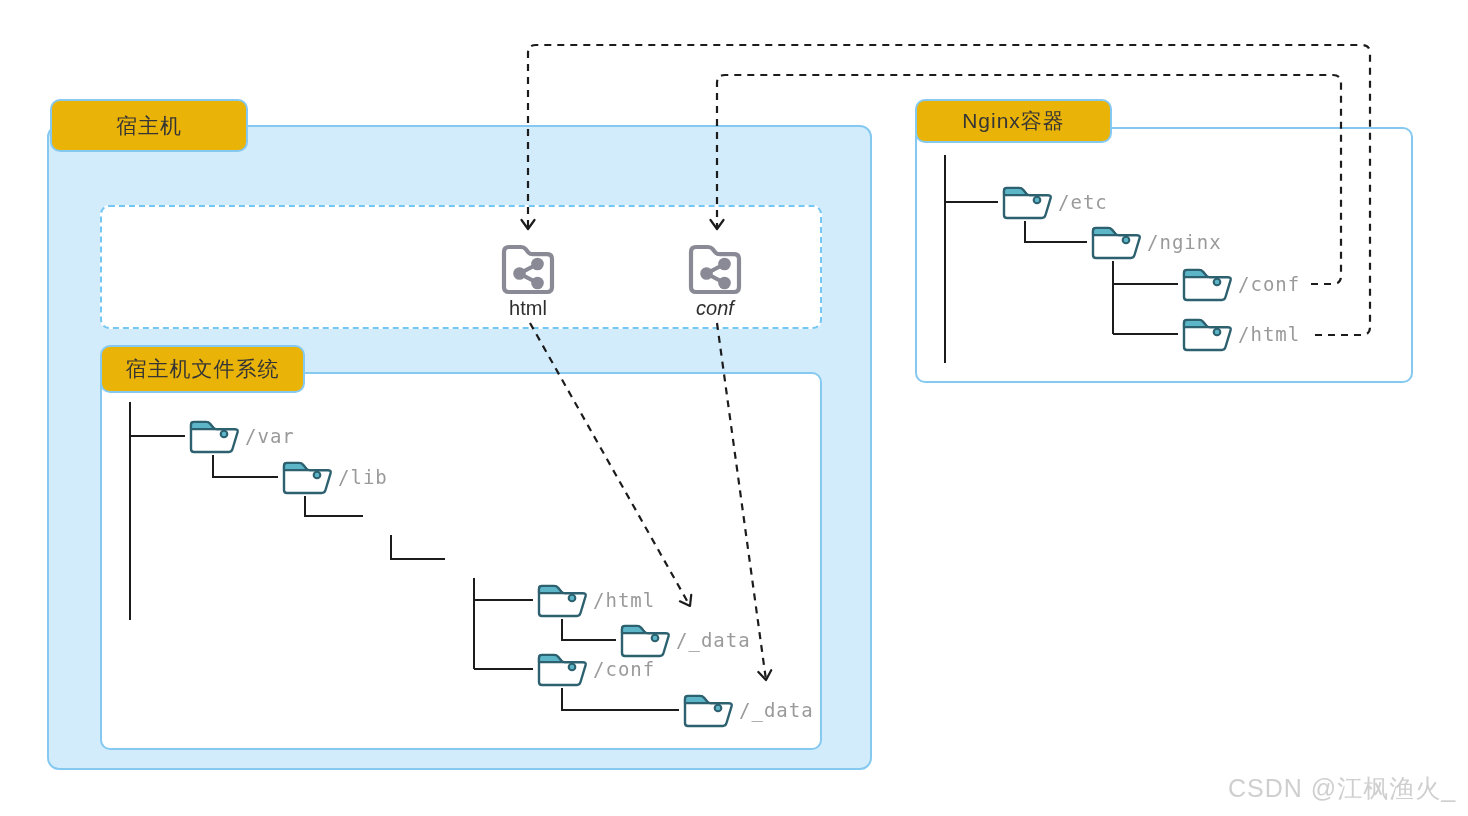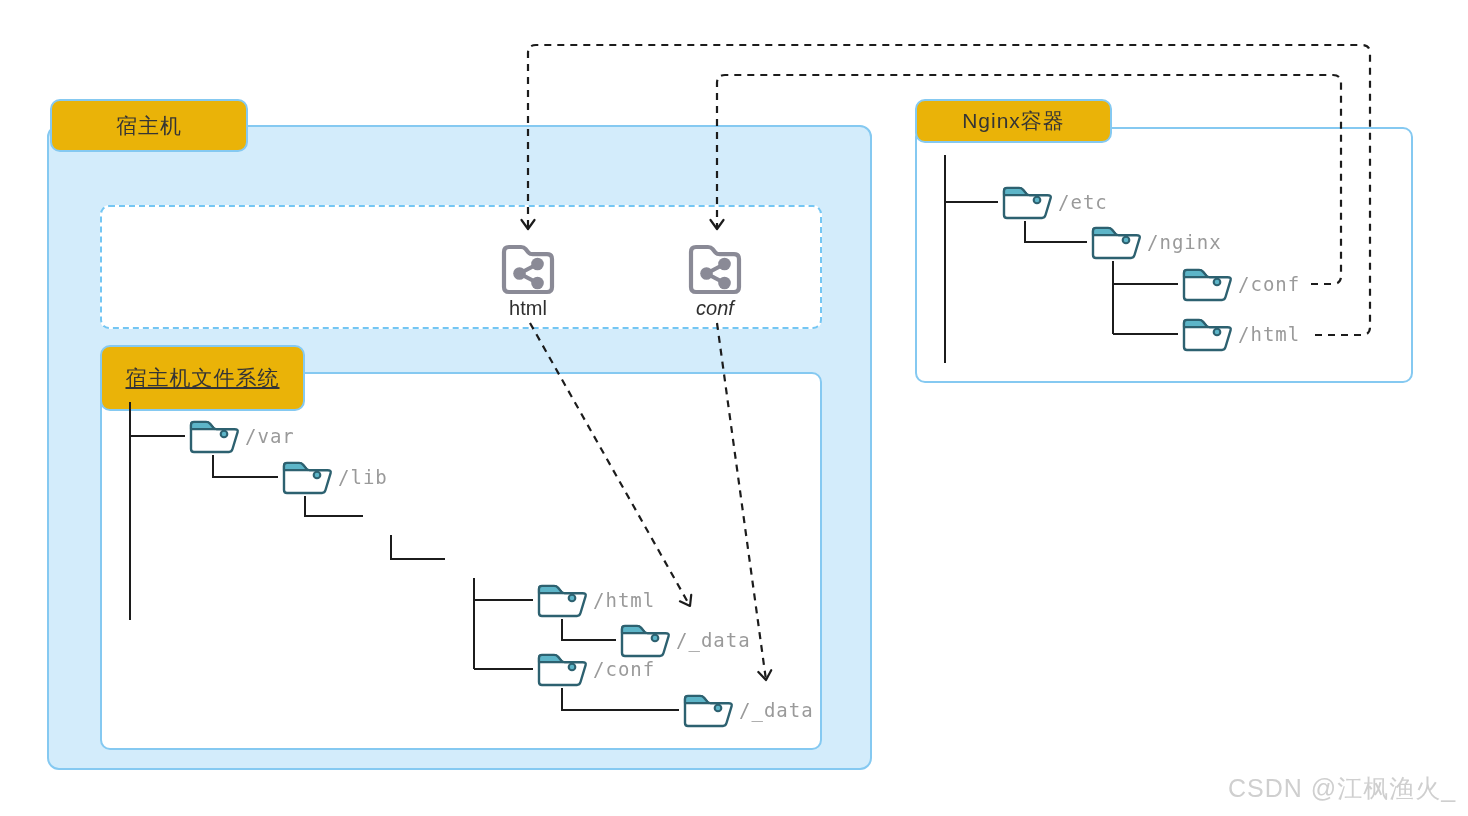--- a/index.html
+++ b/index.html
@@ -13,21 +13,21 @@
 
   .vol-panel{left:100px;top:205px;width:722px;height:124px;}
   .fs-box{left:100px;top:372px;width:722px;height:378px;}
   .nginx-box{left:915px;top:127px;width:498px;height:256px;}
 
   .label-box{position:absolute;box-sizing:border-box;display:flex;align-items:center;justify-content:center;
              background:#eab308;border:2px solid #85c9f1;border-radius:10px;
              font-size:21px;color:#353535;letter-spacing:1px;}
   .host-label{left:50px;top:99px;width:198px;height:53px;}
   .vol-label{left:100px;top:178px;width:200px;height:55px;border:2px dashed #74c6f3;border-radius:9px;}
-  .fs-label{left:100px;top:345px;width:205px;height:66px;text-decoration:underline;}
+  .fs-label{left:100px;top:345px;width:205px;height:48px;}
   .nginx-label{left:915px;top:99px;width:197px;height:44px;}
 
   .fnode{position:absolute;display:flex;align-items:center;gap:4px;}
   .fnode svg{display:block;}
   .flabel{font-family:"DejaVu Sans Mono", monospace;font-size:19px;color:#9a9a9a;letter-spacing:1px;white-space:nowrap;}
 
   .vol-item-icon{position:absolute;}
   .vol-item-label{position:absolute;width:80px;text-align:center;font-size:20px;color:#2f2f2f;}
 
   .overlay{position:absolute;left:0;top:0;pointer-events:none;}

